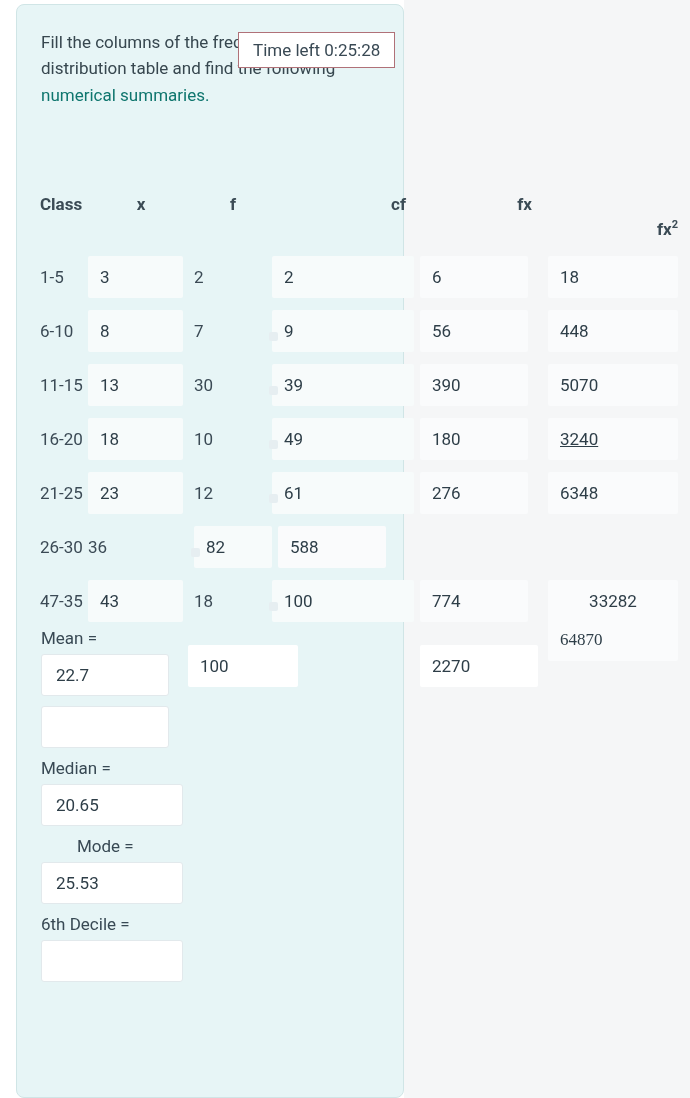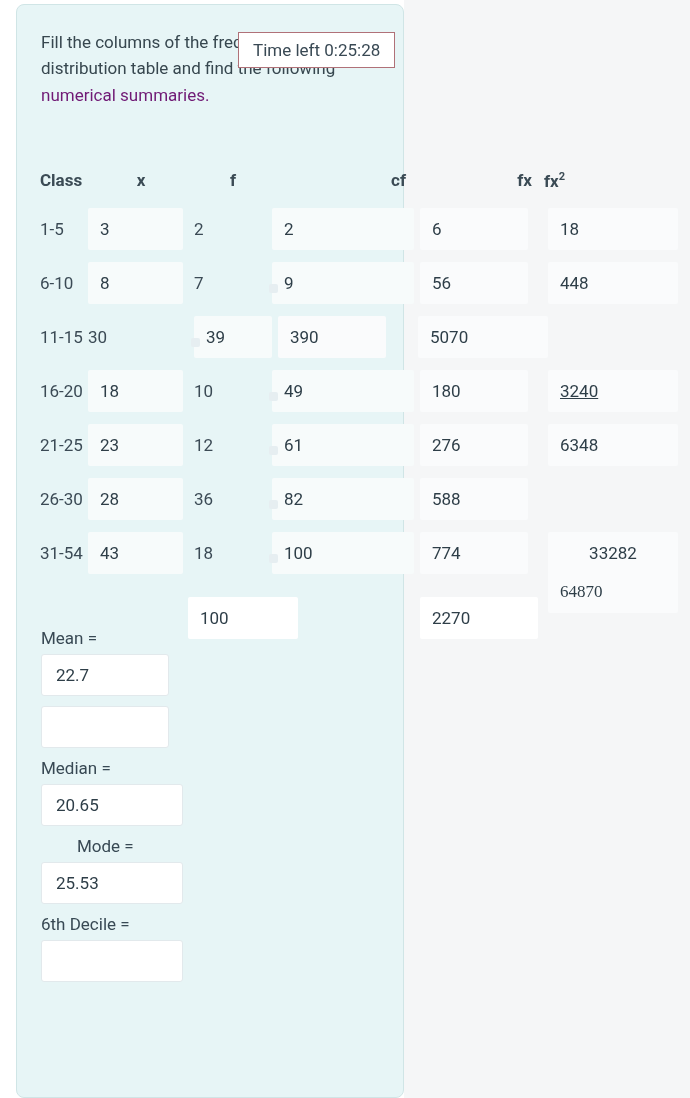--- a/index.html
+++ b/index.html
@@ -22,21 +22,21 @@
     border-radius: 8px;
     margin: 4px 0 0 16px;
     padding: 24px 0 24px 24px;
     position: relative;
   }
   .right {
     flex: 1;
     background: #f5f6f7;
   }
   .prompt { line-height: 1.55; color: #37474f; padding-right: 24px; }
-  .prompt .linkish { color: #701a75; }
+  .prompt .linkish { color: #0f766e; }
   .timer {
     position: absolute;
     top: 32px; left: 238px;
     border: 1px solid #b07178;
     background: #fff;
     padding: 7px 14px;
     color: #394954;
     font-size: 17px;
     z-index: 5;
   }
@@ -51,21 +51,21 @@
     grid-template-columns: 48px 106px 78px 142px 130px 140px;
     align-items: center;
     column-gap: 0;
   }
   .thead { font-weight: 700; color: #3b4b55; margin-bottom: 16px; }
   .thead .sup { font-size: 11px; vertical-align: super; }
   .thead .c1 { text-align: left; }
   .thead .cx { text-align: center; }
   .thead .cf-h { text-align: right; padding-right: 8px; }
   .thead .fx-h { text-align: right; padding-right: 12px; }
-  .thead .fx2-h { text-align: left; padding-right: 6px; }
+  .thead .fx2-h { text-align: right; padding-right: 6px; margin-top: 48px; }
   .trow { margin-bottom: 10px; height: 44px; }
   .cls { color: #3b4a55; }
   .fval { color: #3b4a55; }
   input.cell {
     width: 90%;
     height: 42px;
     border: none;
     background: #f7fbfb;
     padding: 0 12px;
     font-size: 17px;
@@ -159,20 +159,21 @@
       <div class="trow">
         <div class="cls">6-10</div>
         <div><input class="cell" value="8" style=""></div>
         <div class="fval">7</div>
         <div class="cf-wrap"><input class="cell wide" value="9" style=""><span class="dot"></span></div>
         <div><input class="cell gray" style="width: 108px; margin-left: 6px;" value="56"></div>
         <div><input class="cell gray" style="width: 130px; margin-left: 4px;" value="448"></div>
       </div>
       <div class="trow">
         <div class="cls">11-15</div>
+        <div><input class="cell" value="13" style=""></div>
         <div class="fval">30</div>
         <div class="cf-wrap"><input class="cell wide" value="39" style=""><span class="dot"></span></div>
         <div><input class="cell gray" style="width: 108px; margin-left: 6px;" value="390"></div>
         <div><input class="cell gray" style="width: 130px; margin-left: 4px;" value="5070"></div>
       </div>
       <div class="trow">
         <div class="cls">16-20</div>
         <div><input class="cell" value="18" style=""></div>
         <div class="fval">10</div>
         <div class="cf-wrap"><input class="cell wide" value="49" style=""><span class="dot"></span></div>
@@ -182,27 +183,26 @@
       <div class="trow">
         <div class="cls">21-25</div>
         <div><input class="cell" value="23" style=""></div>
         <div class="fval">12</div>
         <div class="cf-wrap"><input class="cell wide" value="61" style=""><span class="dot"></span></div>
         <div><input class="cell gray" style="width: 108px; margin-left: 6px;" value="276"></div>
         <div><input class="cell gray" style="width: 130px; margin-left: 4px;" value="6348"></div>
       </div>
       <div class="trow">
         <div class="cls">26-30</div>
-        <div><input class="cell" value="28" style=""></div>
         <div class="fval">36</div>
         <div class="cf-wrap"><input class="cell wide" value="82" style=""><span class="dot"></span></div>
         <div><input class="cell gray" style="width: 108px; margin-left: 6px;" value="588"></div>
       </div>
       <div class="trow">
-        <div class="cls">31-54</div>
+        <div class="cls">47-35</div>
         <div><input class="cell" value="43" style=""></div>
         <div class="fval">18</div>
         <div class="cf-wrap"><input class="cell wide" value="100" style=""><span class="dot"></span></div>
         <div><input class="cell gray" style="width: 108px; margin-left: 6px;" value="774"></div>
         <div><input class="cell gray" style="width: 130px; margin-left: 4px; text-align: center;" value="33282"></div>
       </div>
     </div>
 
   <div class="tfoot">
     <div></div>

